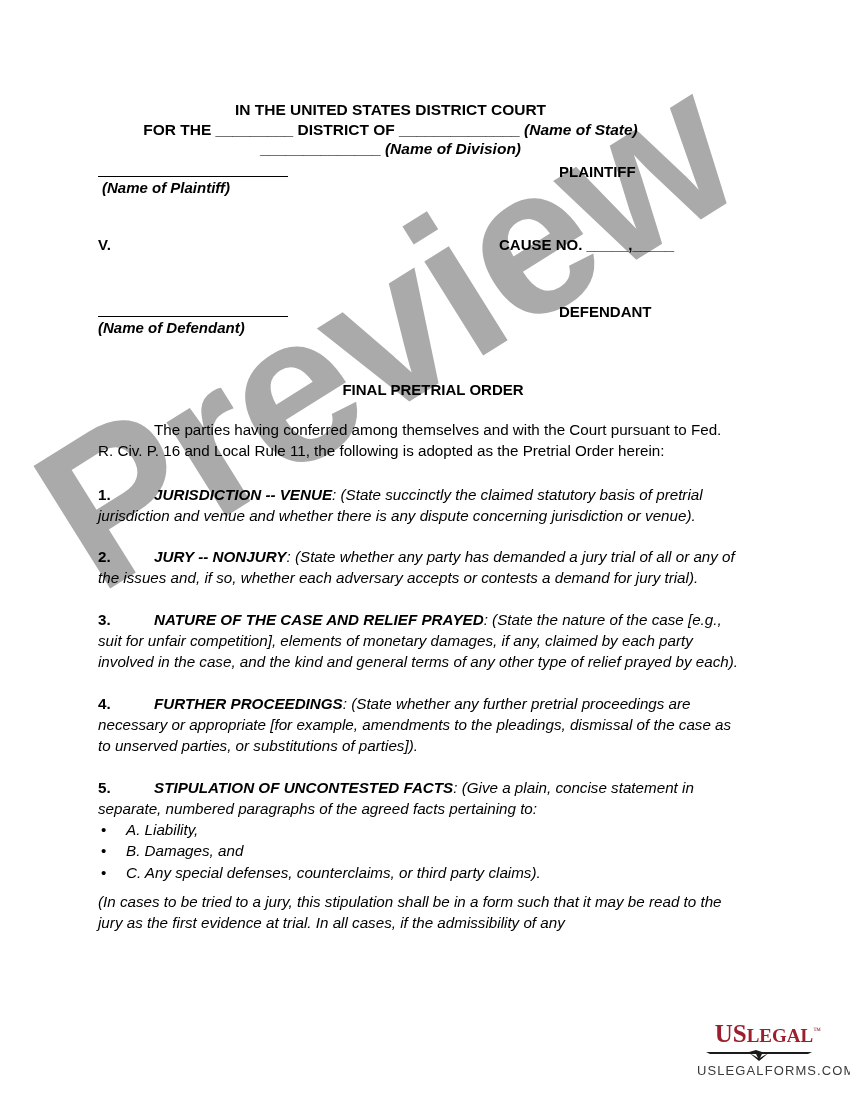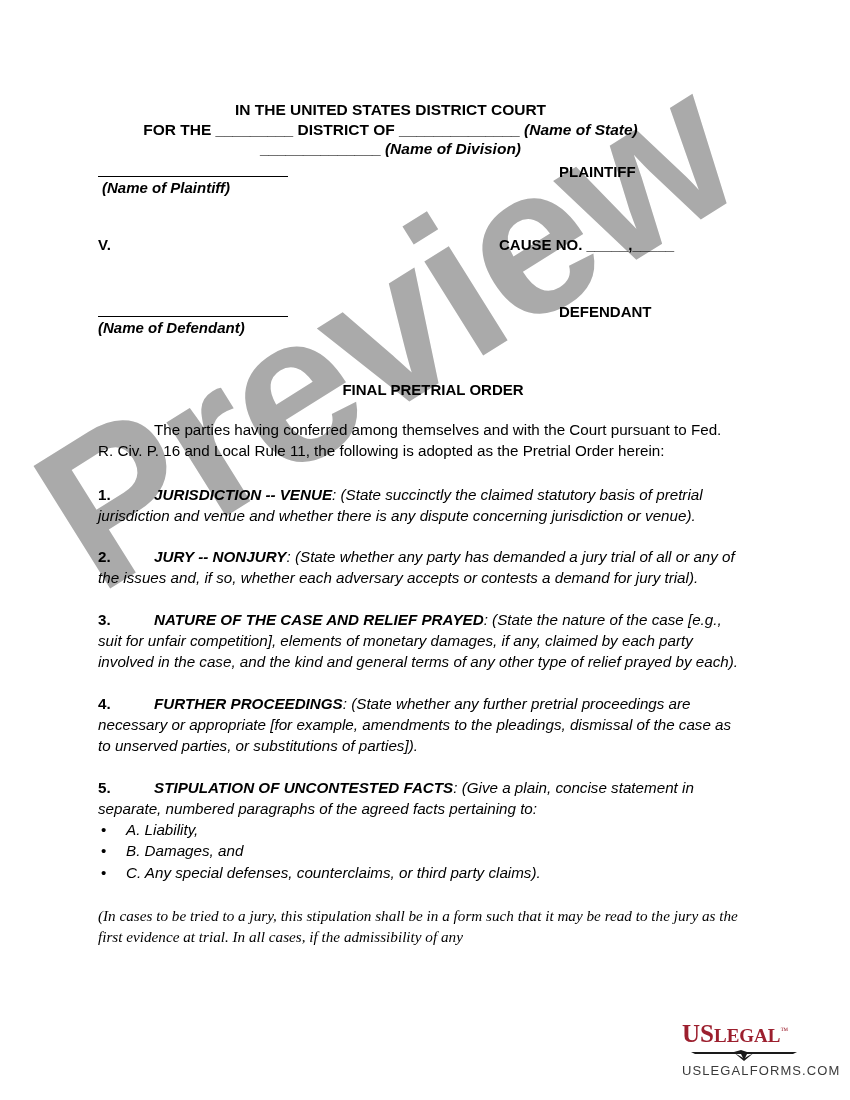--- a/index.html
+++ b/index.html
@@ -155,32 +155,31 @@
     line-height: 21.3px;
   }
   ul.sub-list li .bullet {
     position: absolute;
     left: 3px;
     top: 0;
     font-style: normal;
   }
   .para.closing {
     font-style: italic;
-    margin-top: 22px;
-    font-family: Liberation Serif, serif;
+    margin-top: 8px;
   }
 
   
   #logo {
     position: absolute;
-    left: 682px;
+    left: 697px;
     top: 1018px;
     width: 124px;
     z-index: 12;
-    text-align: left;
+    text-align: right;
   }
   #logo .logo-word {
     font-family: "Liberation Serif", serif;
     font-weight: bold;
     color: #9c1f2e;
     font-size: 25px;
     line-height: 26px;
     letter-spacing: 0px;
     white-space: nowrap;
     position: relative;

